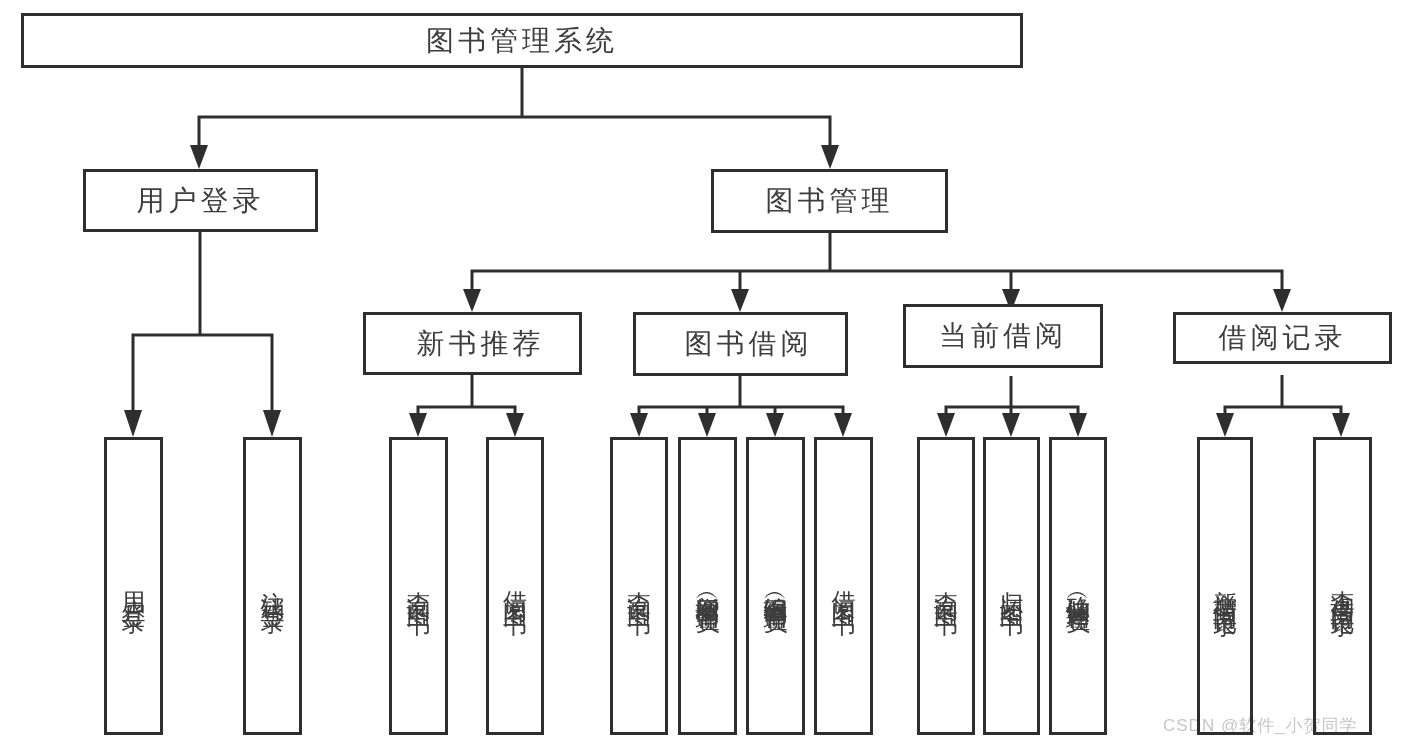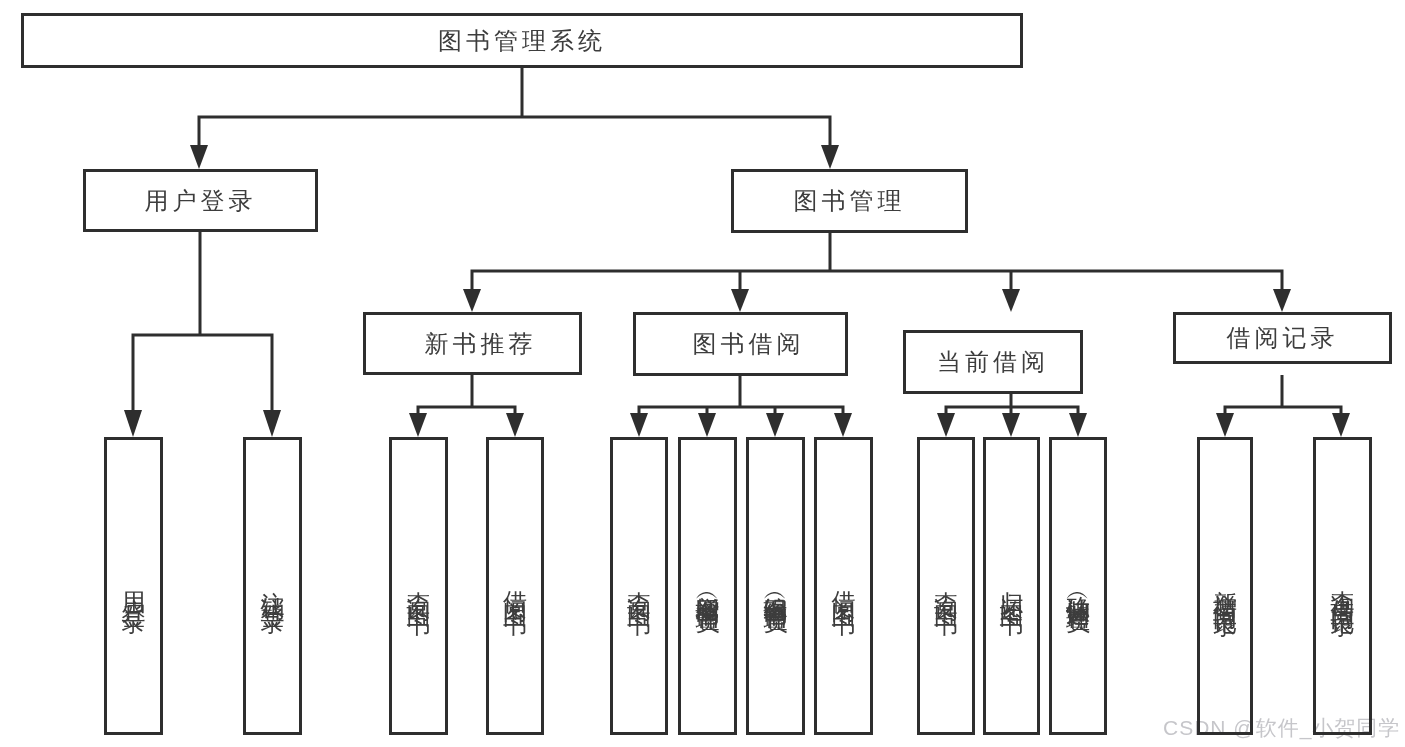--- a/index.html
+++ b/index.html
@@ -22,21 +22,21 @@
     z-index: 1;
   }
   .node {
     position: absolute;
     box-sizing: border-box;
     border: 3px solid #2e2e2e;
     background: #ffffff;
     display: flex;
     align-items: center;
     justify-content: center;
-    font-size: 24px;
+    font-size: 28px;
     color: #3d3d3d;
     letter-spacing: 4px;
     z-index: 2;
     white-space: nowrap;
   }
   .leaf {
     position: absolute;
     box-sizing: border-box;
     border: 3px solid #2e2e2e;
     background: #ffffff;
@@ -54,21 +54,21 @@
     text-orientation: mixed;
     line-height: 1;
   }
   .ls4 { letter-spacing: 7px; }
   .ls6 { letter-spacing: 5px; }
   .ls9 { letter-spacing: 2px; }
   .watermark {
     position: absolute;
     left: 1163px;
     top: 714px;
-    font-size: 21px;
+    font-size: 17px;
     color: #c6c6ca;
     letter-spacing: 1px;
     z-index: 3;
     mix-blend-mode: darken;
     white-space: nowrap;
   }
 </style>
 </head>
 <body>
 
@@ -121,31 +121,31 @@
     </g>
   </svg>
 
   <div class="node" style="left:21px; top:13px; width:1002px; height:55px;">
     <span>图书管理系统</span>
   </div>
 
   <div class="node" style="left:83px; top:169px; width:235px; height:63px;">
     <span>用户登录</span>
   </div>
-  <div class="node" style="left:711px; top:169px; width:237px; height:64px;margin-left:20px;">
+  <div class="node" style="left:711px; top:169px; width:237px; height:64px;">
     <span>图书管理</span>
   </div>
 
   <div class="node" style="left:363px; top:312px; width:219px; height:63px;padding-left:16px;">
     <span>新书推荐</span>
   </div>
   <div class="node" style="left:633px; top:312px; width:215px; height:64px;padding-left:16px;">
     <span>图书借阅</span>
   </div>
-  <div class="node" style="left:903px; top:330px; width:180px; height:64px;">
+  <div class="node" style="left:903px; top:304px; width:200px; height:64px;">
     <span>当前借阅</span>
   </div>
   <div class="node" style="left:1173px; top:312px; width:219px; height:52px;">
     <span>借阅记录</span>
   </div>
 
   <div class="leaf" style="left:104px; width:59px;">
     <span class="v ls4">用户登录</span>
   </div>
   <div class="leaf" style="left:243px; width:59px;">

